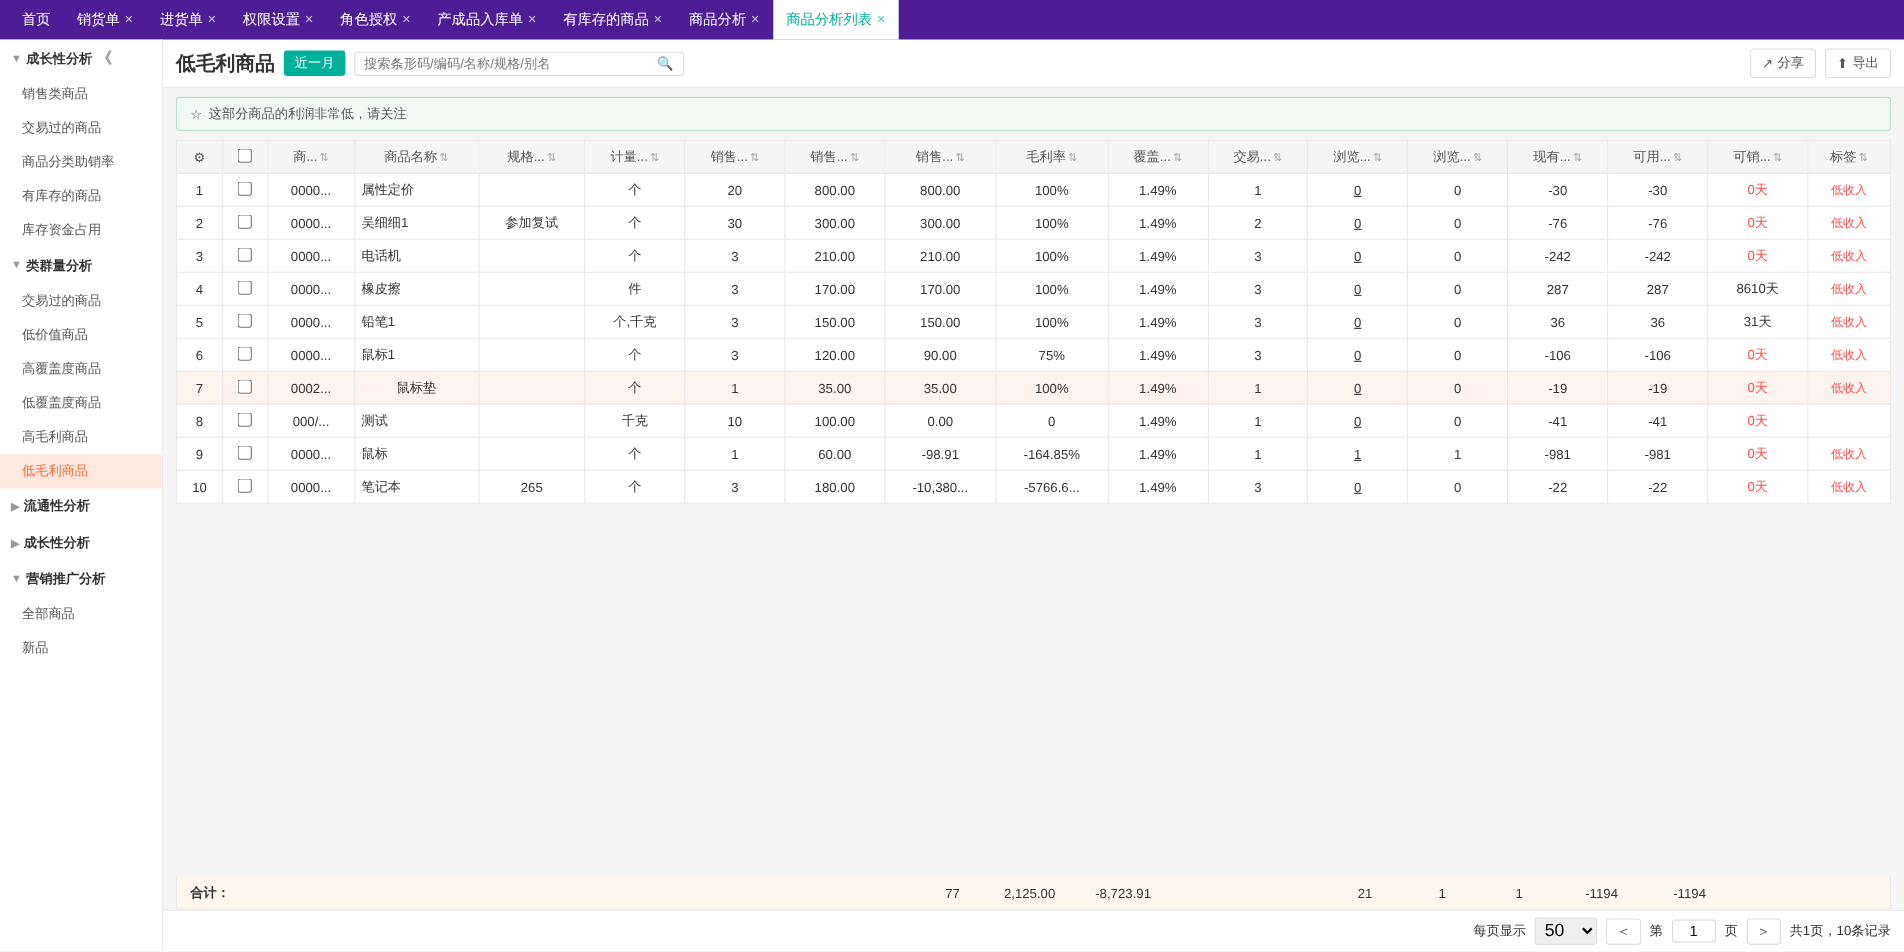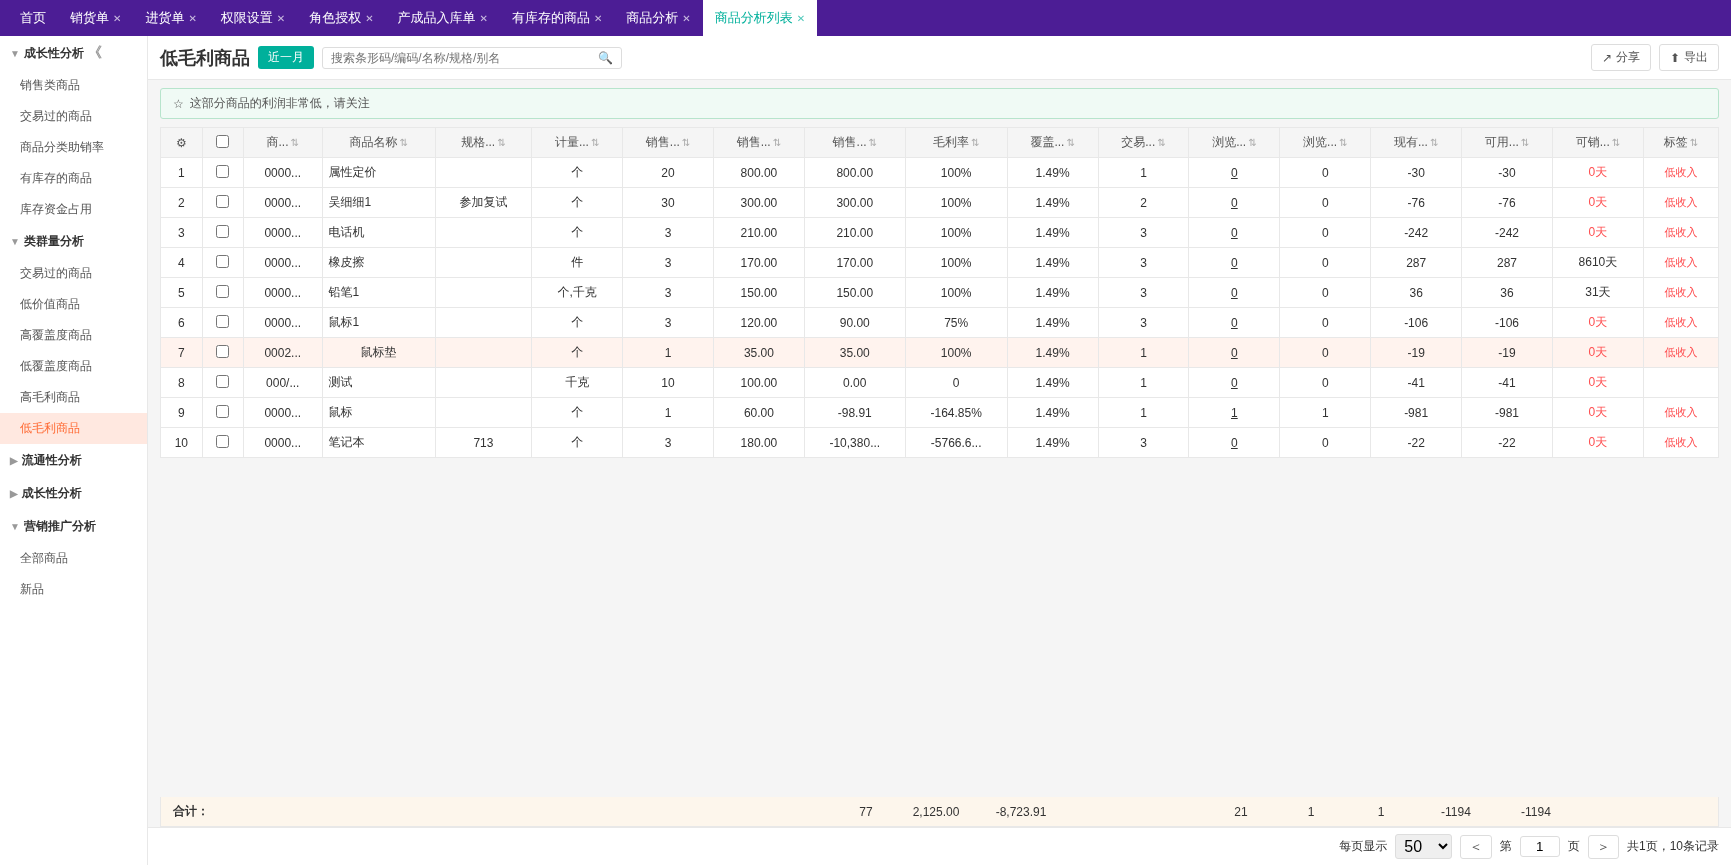--- a/index.html
+++ b/index.html
@@ -536,21 +536,21 @@
     <td>-981</td>
     <td>-981</td>
     <td style="color:#ff4d4f">0天</td>
     <td class="tag-low">低收入</td>
   </tr>
             <tr>
     <td>10</td>
     <td><input type="checkbox" style=""></td>
     <td>0000...</td>
     <td style="text-align:left;">笔记本</td>
-    <td>713</td>
+    <td>265</td>
     <td>个</td>
     <td>3</td>
     <td>180.00</td>
     <td>-10,380...</td>
     <td>-5766.6...</td>
     <td>1.49%</td>
     <td>3</td>
     <td><span class="underline-link">0</span></td>
     <td>0</td>
     <td>-22</td>

